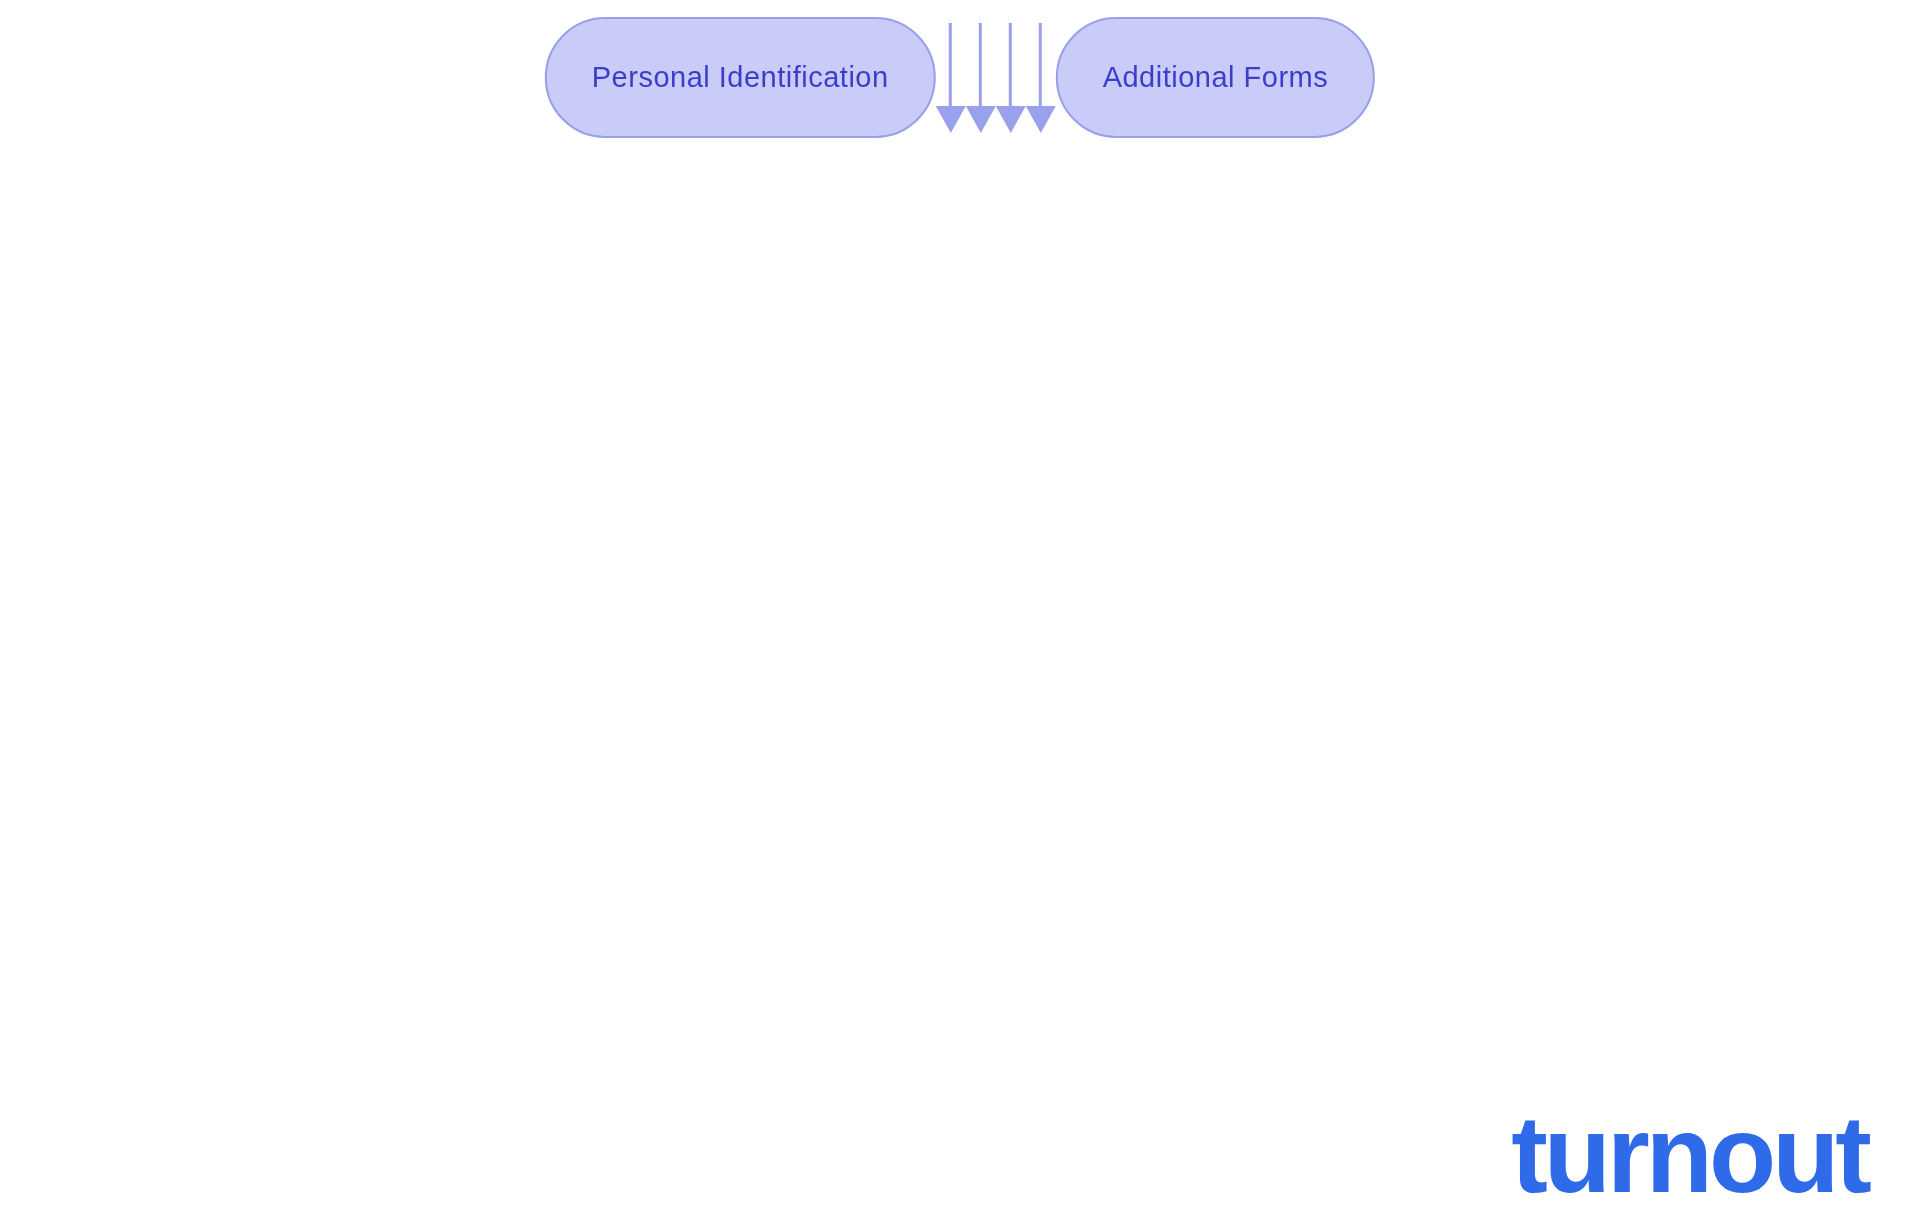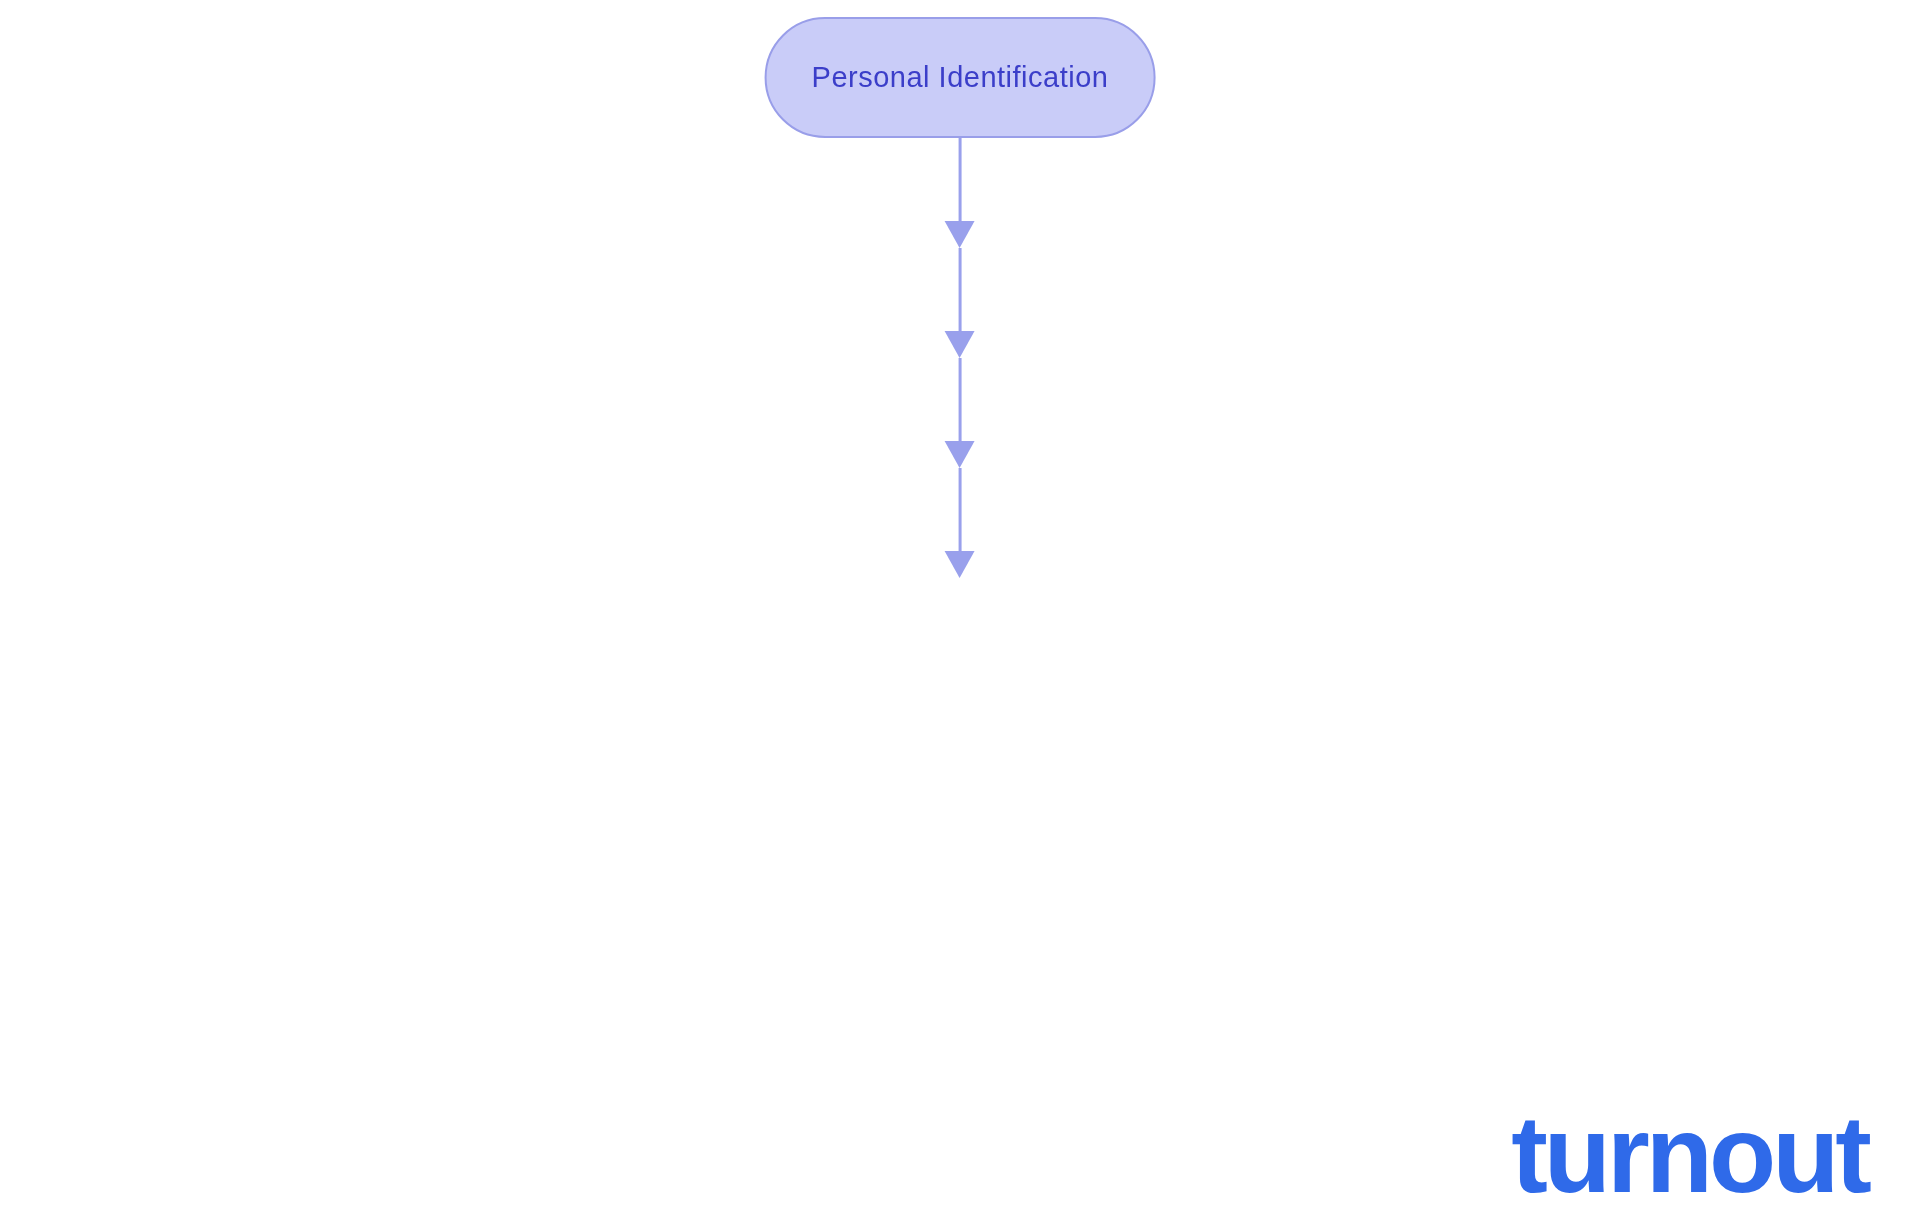--- a/index.html
+++ b/index.html
@@ -14,21 +14,21 @@
     height: 1215px;
     background: var(--bg, #ffffff);
     overflow: hidden;
   }
   .flow {
     position: absolute;
     left: 50%;
     top: 17px;
     transform: translateX(-50%);
     display: flex;
-    flex-direction: column;
+    flex-direction: row;
     align-items: center;
   }
   .node {
     height: 121px;
     border-radius: 62px;
     background: var(--node-fill, #c9ccf8);
     border: 2px solid var(--node-border, #999ee9);
     box-sizing: border-box;
     display: flex;
     align-items: center;
@@ -96,15 +96,18 @@
     <div class="edge-line"></div>
     <div class="edge-head"></div>
   </div>
 
 
   <div class="edge">
     <div class="edge-line"></div>
     <div class="edge-head"></div>
   </div>
 
+  <div class="node">
+    <span class="node-label">Additional Forms</span>
+  </div>
 </div>
   <div class="logo">turnout</div>
 </div>
 
 </body></html>

